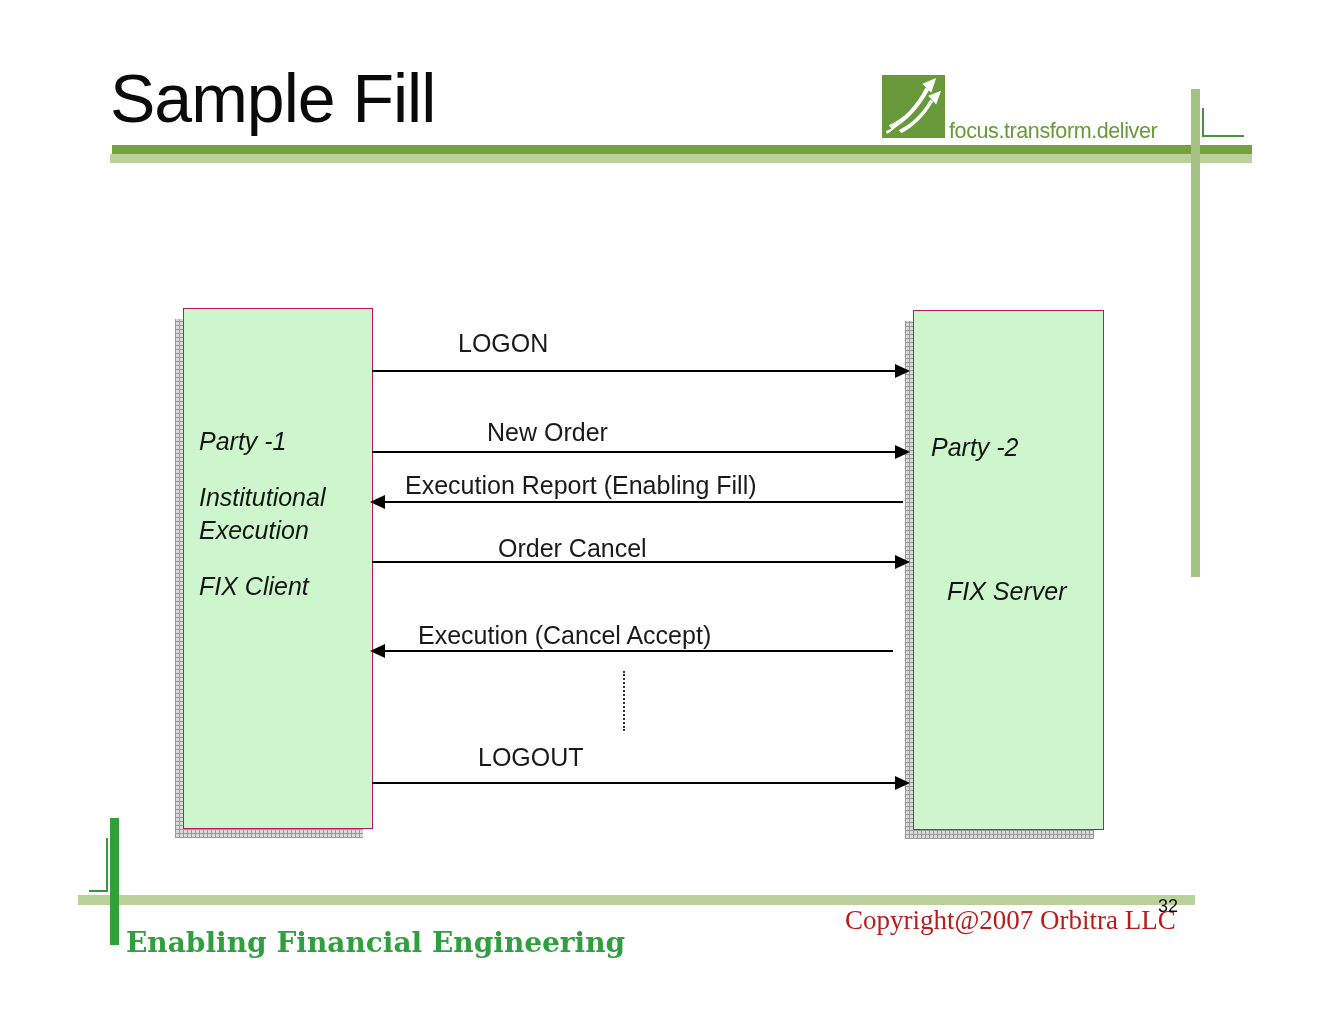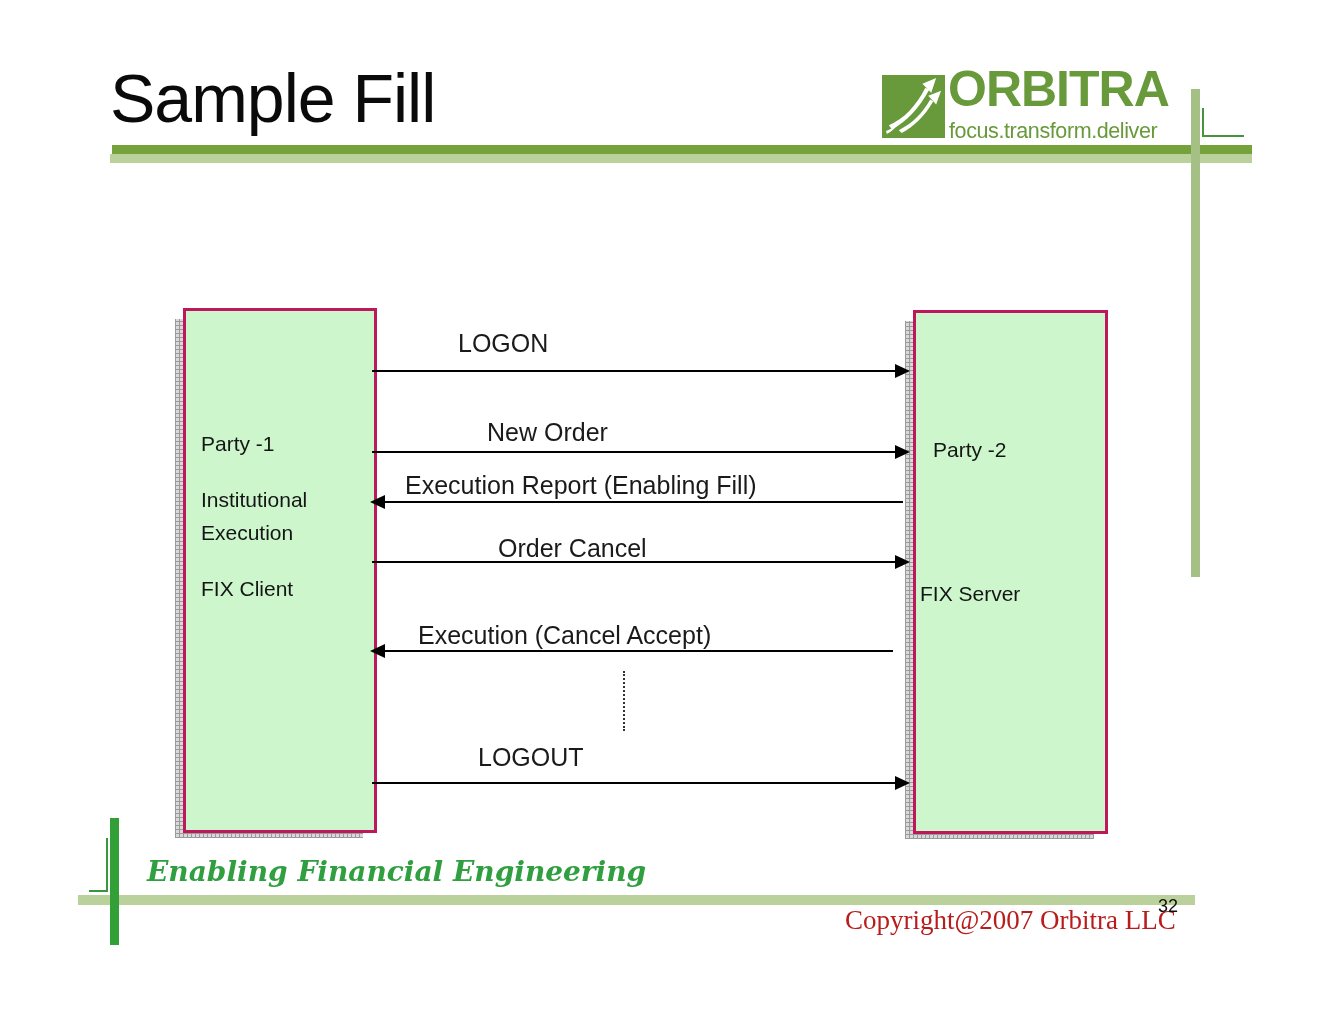--- a/index.html
+++ b/index.html
@@ -42,55 +42,55 @@
     position:absolute;
     background-color:#d9d9d9;
     background-image:
       repeating-linear-gradient(0deg,#9a9a9a 0 1px,transparent 1px 4px),
       repeating-linear-gradient(90deg,#9a9a9a 0 1px,transparent 1px 4px);
     z-index:1;
   }
   .shadow-left-box{left:175px;top:319px;width:188px;height:519px;}
   .shadow-right-box{left:905px;top:321px;width:189px;height:518px;}
   .party-box{
-    position:absolute;background:#cdf6cd;border:3px solid #be185d;z-index:2;
-    font-size:21px;line-height:33px;color:#151515;
+    position:absolute;background:#cdf6cd;border:1px solid #be185d;z-index:2;
+    font-size:25px;line-height:33px;color:#151515;font-style:italic;
   }
   .box-left{left:183px;top:308px;width:188px;height:519px;}
   .box-right{left:913px;top:310px;width:189px;height:518px;}
   .party-box p{position:absolute;margin:0;}
   .box-left .p1{left:15px;top:116px;}
   .box-left .p2{left:15px;top:172px;width:148px;}
   .box-left .p3{left:15px;top:261px;}
   .box-right .p1{left:17px;top:120px;}
   .box-right .p2{left:17px;top:171px;width:128px;}
-  .box-right .p3{left:4px;top:264px;}
+  .box-right .p3{left:33px;top:264px;}
 
   
   .msg-line{position:absolute;height:2px;background:#000;z-index:3;}
   .head{position:absolute;width:0;height:0;top:-6px;}
   .head-right{right:-15px;border-left:15px solid #000;border-top:7px solid transparent;border-bottom:7px solid transparent;}
   .head-left{left:-15px;border-right:15px solid #000;border-top:7px solid transparent;border-bottom:7px solid transparent;}
   .msg-label{
     position:absolute;font-size:25px;color:#1a1a1a;
     white-space:nowrap;z-index:3;
   }
   .dotted-line{position:absolute;left:623px;top:671px;height:60px;width:0;border-left:2px dotted #333;z-index:3;}
 
   
   .footer-bar{position:absolute;left:78px;top:895px;width:1117px;height:10px;background:#bad19c;}
   .footer-vbar{position:absolute;left:110px;top:818px;width:9px;height:127px;background:#32a037;z-index:4;}
   .corner-bottom{
     position:absolute;left:89px;top:838px;width:17px;height:52px;
     border-right:2px solid #37973c;border-bottom:2px solid #37973c;
   }
   .footer-tagline{
-    position:absolute;left:126px;top:855px;
-    font-family:"DejaVu Serif", serif;font-style:italic;font-weight:bold;
-    font-size:28px;color:#2f9f3f;white-space:nowrap;margin-left:21px;
+    position:absolute;left:126px;top:926px;
+    font-family:"DejaVu Serif", serif;font-weight:bold;
+    font-size:28px;color:#2f9f3f;white-space:nowrap;
   }
   .footer-copyright{
     position:absolute;left:845px;top:905px;
     font-family:Liberation Serif, serif;font-size:27px;color:#b91c1c;white-space:nowrap;
   }
   .page-number{position:absolute;left:1158px;top:896px;font-size:18px;color:#0f0f0f;}
 </style>
 </head>
 <body>
 
@@ -105,21 +105,20 @@
       <svg viewBox="0 0 64 64" xmlns="http://www.w3.org/2000/svg">
         <rect width="64" height="64" fill="#68993b"></rect>
         <path d="M7 51 C 22 45, 35 31, 44 13 L 48 15 C 38 33, 25 48, 10 55 Z" fill="#ffffff"></path>
         <path d="M41 9 L 55 3 L 50 18 Z" fill="#ffffff"></path>
         <path d="M17 56 C 30 50, 41 39, 49 25 L 52 27 C 44 41, 32 53, 20 59 Z" fill="#ffffff"></path>
         <path d="M47 21 L 60 16 L 55 30 Z" fill="#ffffff"></path>
         <path d="M4 57 C 10 55, 15 51, 19 47 C 15 53, 10 57, 5 60 Z" fill="#ffffff"></path>
       </svg>
     </span>
   </div>
-  <div class="logo-word">ORBITRA</div>
   <div class="logo-tag">focus.transform.deliver</div>
   <div class="corner-top"></div>
   <div class="vbar-right"></div>
 
   <div class="hatch shadow-left-box"></div>
   <div class="party-box box-left">
     <p class="p1">Party -1</p>
     <p class="p2">Institutional Execution</p>
     <p class="p3">FIX Client</p>
   </div>

